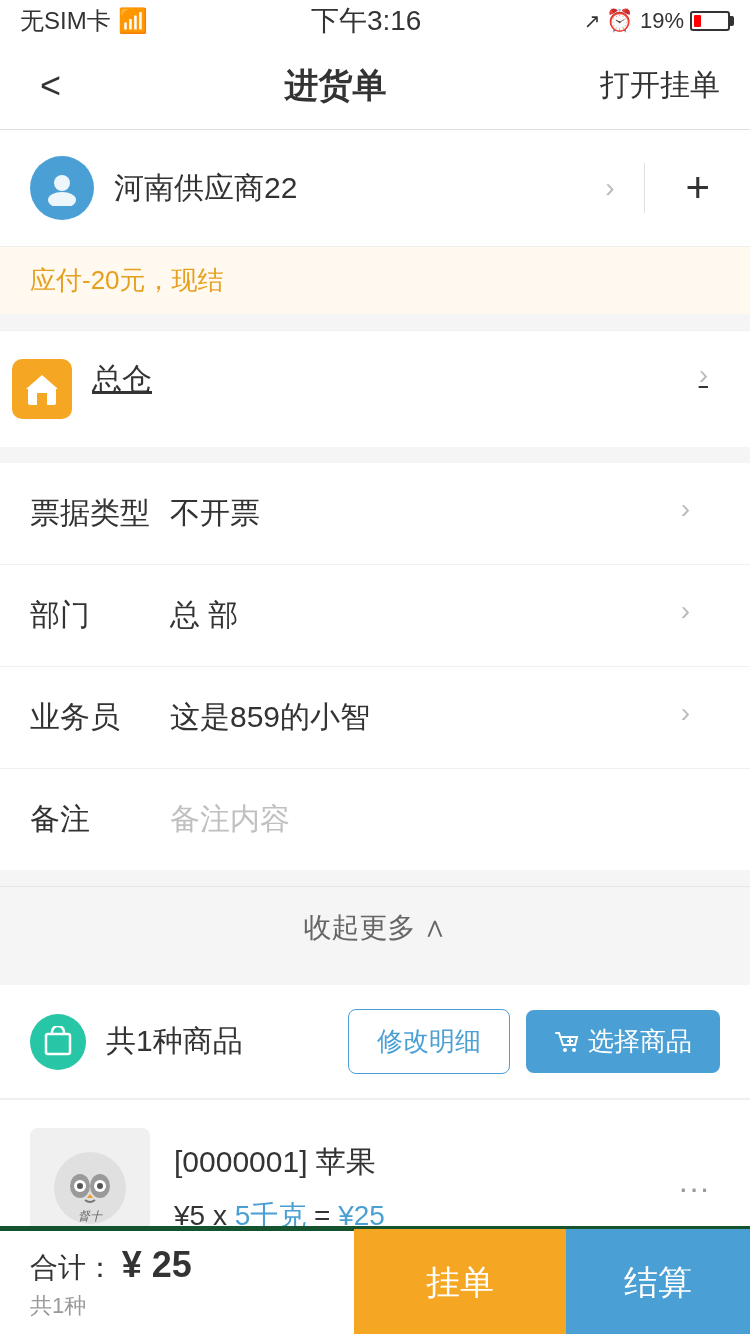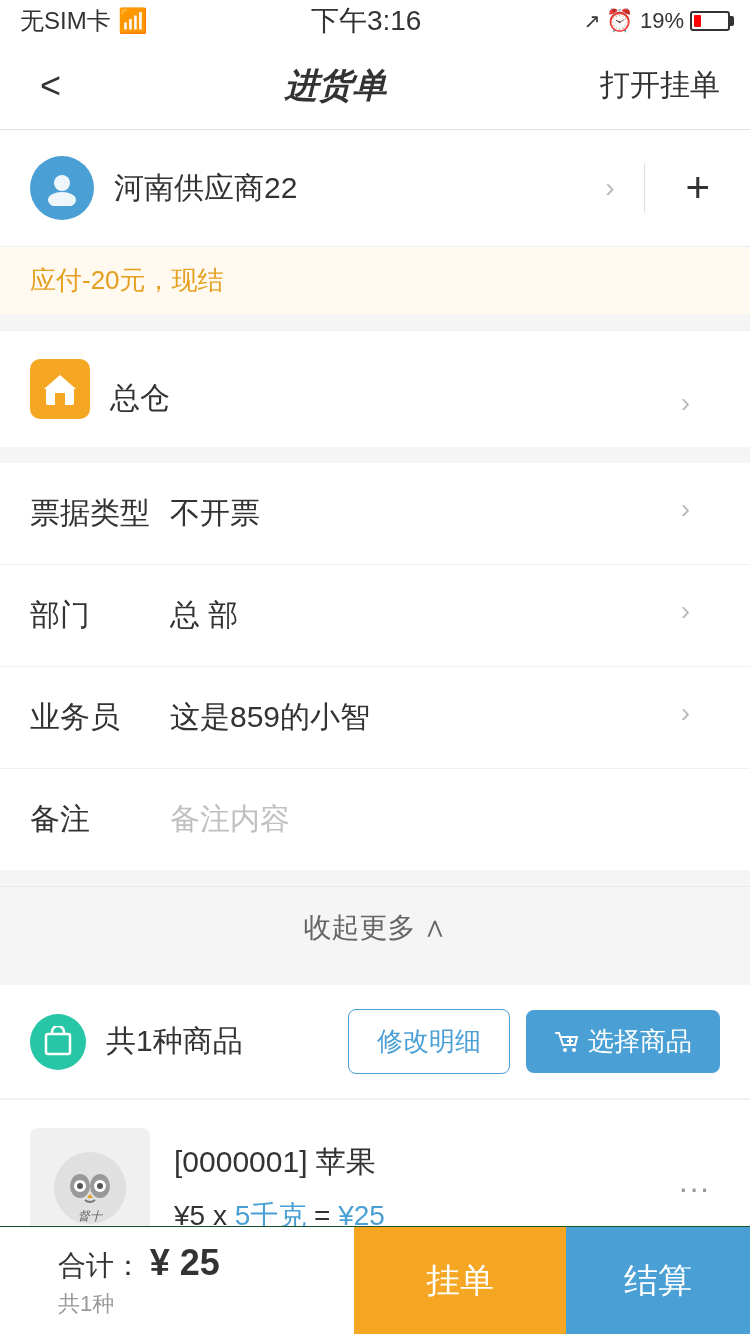--- a/index.html
+++ b/index.html
@@ -53,21 +53,20 @@
     .nav-back {
       font-size: 36px;
       color: #333;
       cursor: pointer;
       padding: 10px;
     }
     .nav-title {
       font-size: 34px;
       font-weight: 600;
       color: #333;
-      font-style: italic;
     }
     .nav-action {
       font-size: 30px;
       color: #333;
       cursor: pointer;
     }
 
     
     .content { background: #f5f5f5; }
 
@@ -115,24 +114,25 @@
       background: #fff9ef;
       padding: 16px 30px;
       font-size: 26px;
       color: #e6a020;
       margin-bottom: 0;
     }
 
     
     .row-item {
       display: flex;
-      align-items: flex-end;
-      padding: 28px 30px;
+      align-items: flex-start;
+      padding: 28px 12px;
       background: #fff;
       border-top: 1px solid #f0f0f0;
+      text-decoration: underline;
     }
     .row-icon {
       width: 60px; height: 60px; border-radius: 10px; background: #f5a623;
       display: flex; align-items: center; justify-content: center;
       margin-right: 20px; flex-shrink: 0; font-size: 32px; color: #fff;
     }
     .row-label {
       font-size: 30px;
       color: #333;
       flex: 1;
@@ -250,22 +250,21 @@
     
     .bottom-bar {
       position: fixed;
       bottom: 0;
       left: 0;
       width: 750px;
       height: 108px;
       display: flex;
       align-items: center;
       background: #fff;
-      border-top: 1px solid #14532d;
-      padding-left: 28px;
+      border-top: 5px solid #14532d;
     }
     .total-section {
       flex: 1;
       padding: 0 30px;
       display: flex;
       flex-direction: column;
     }
     .total-sub {
       font-size: 22px;
       color: #999;

